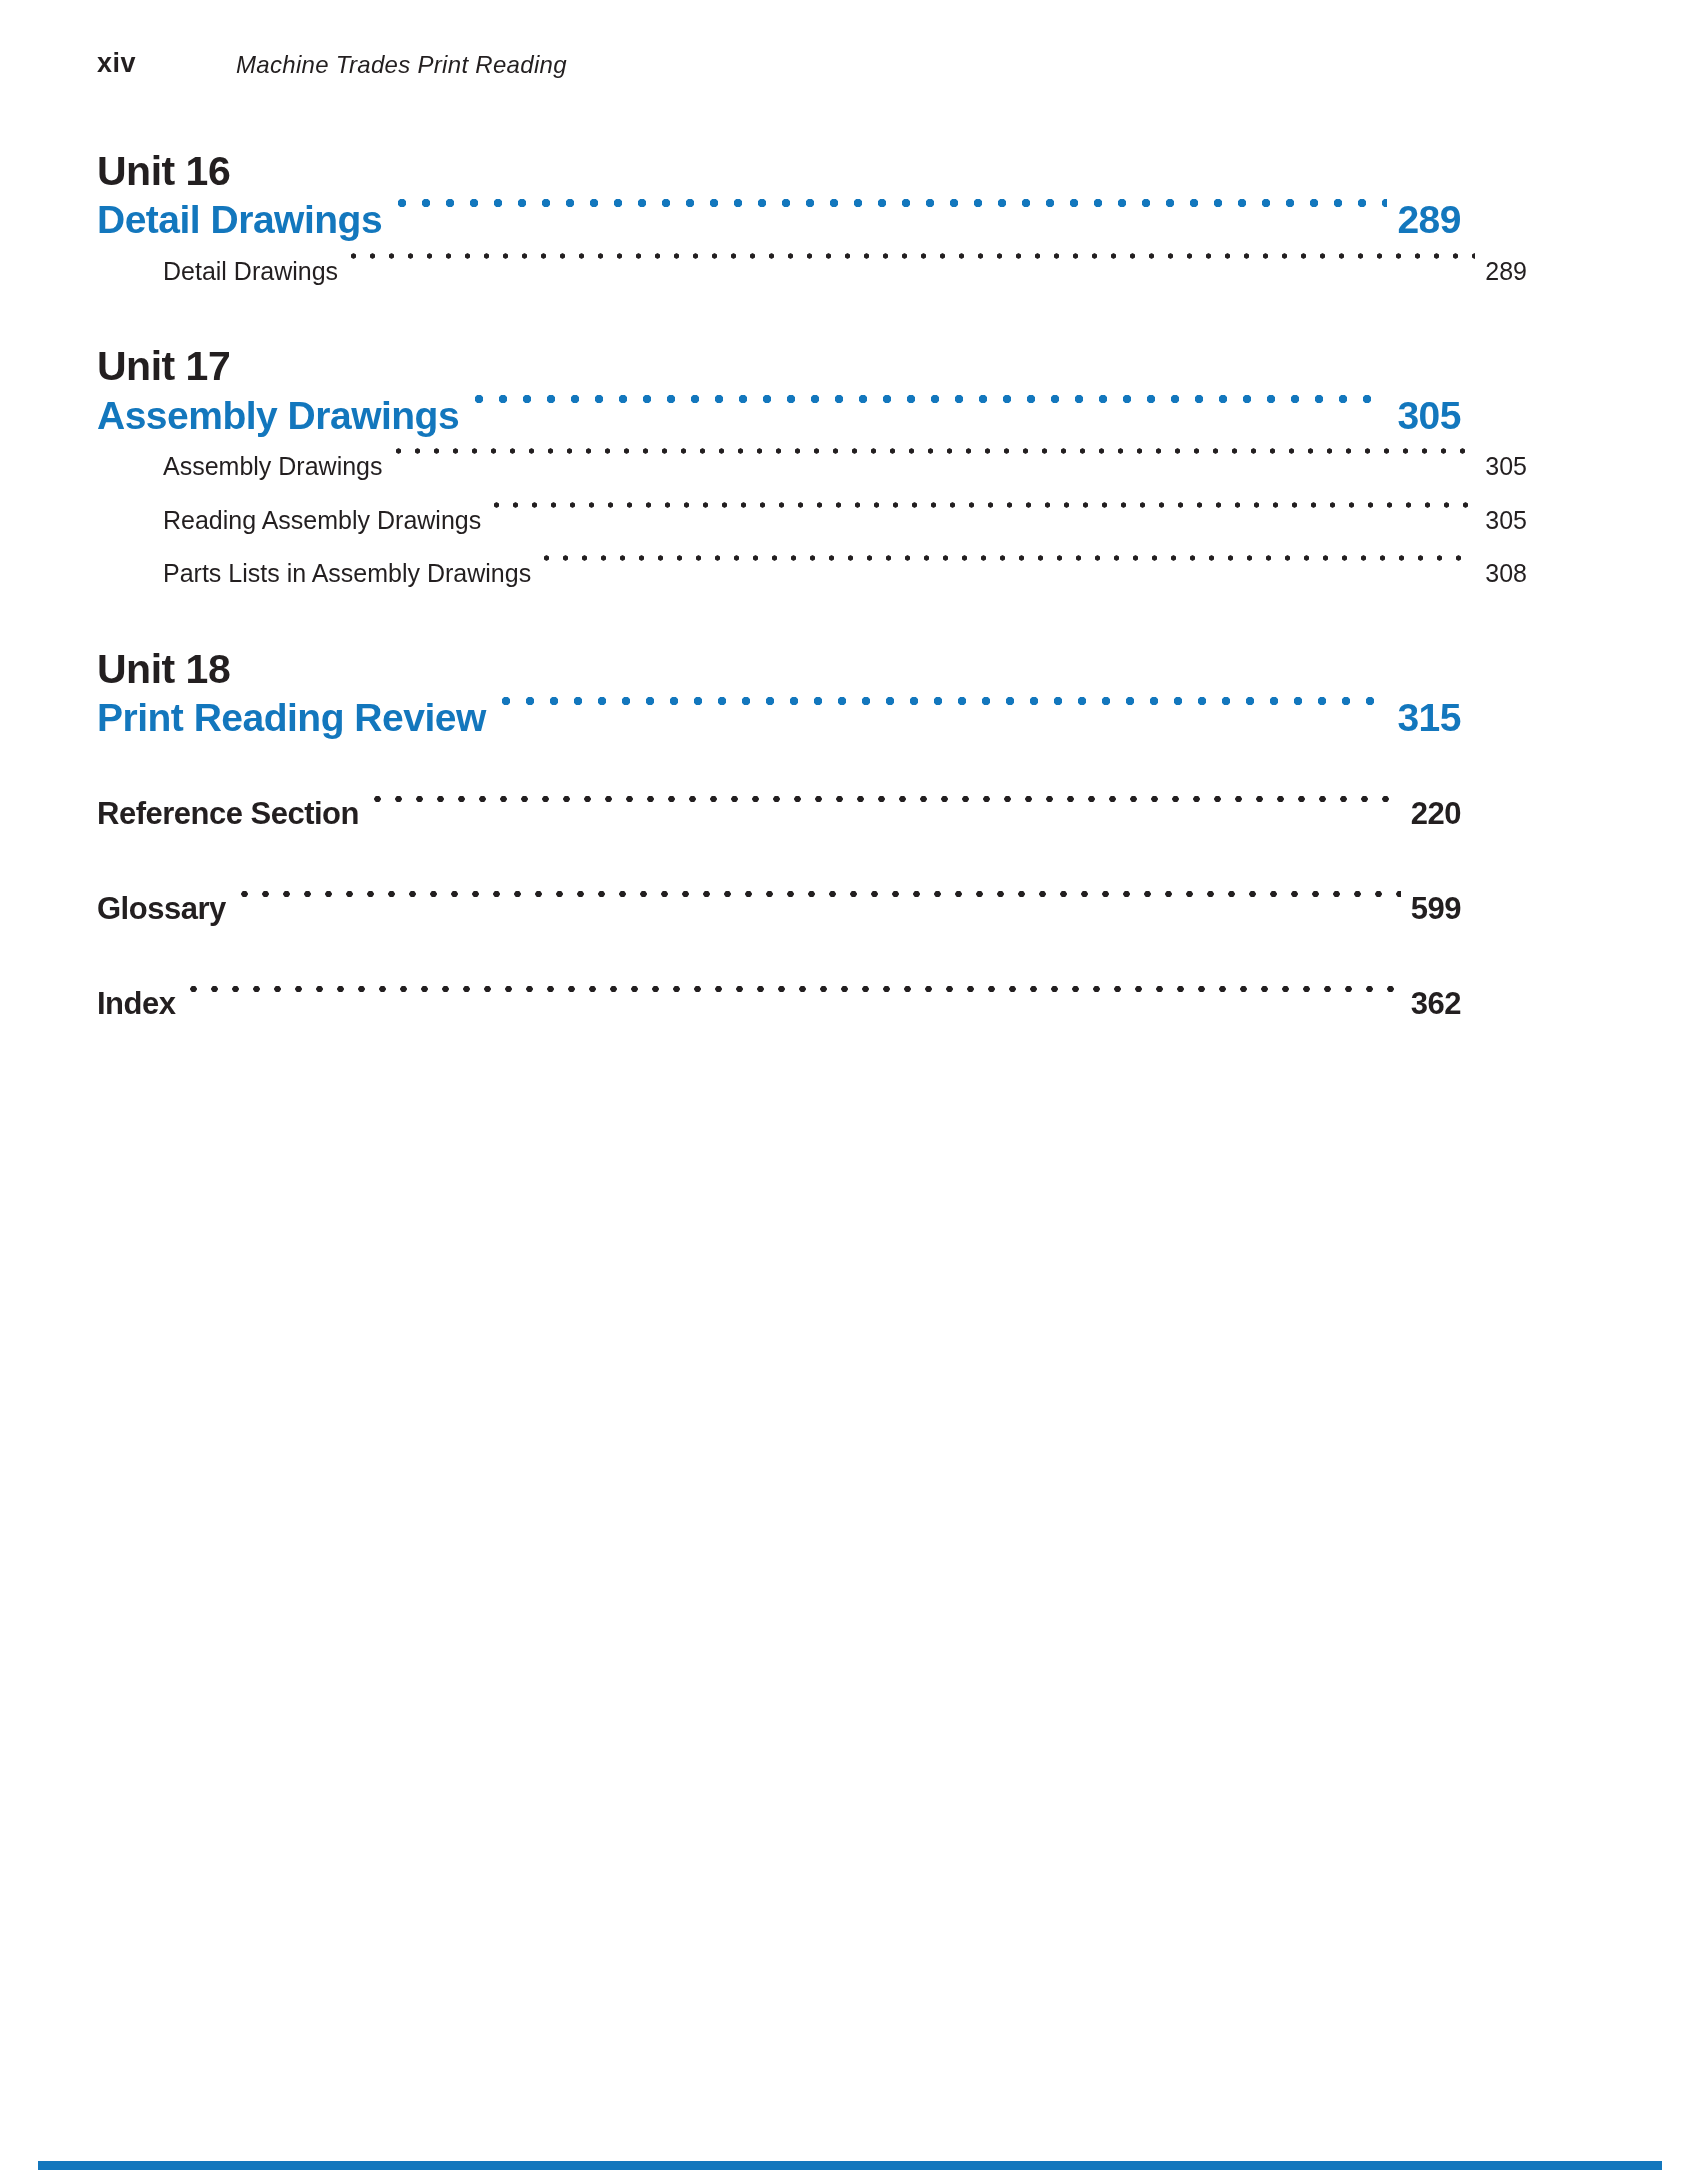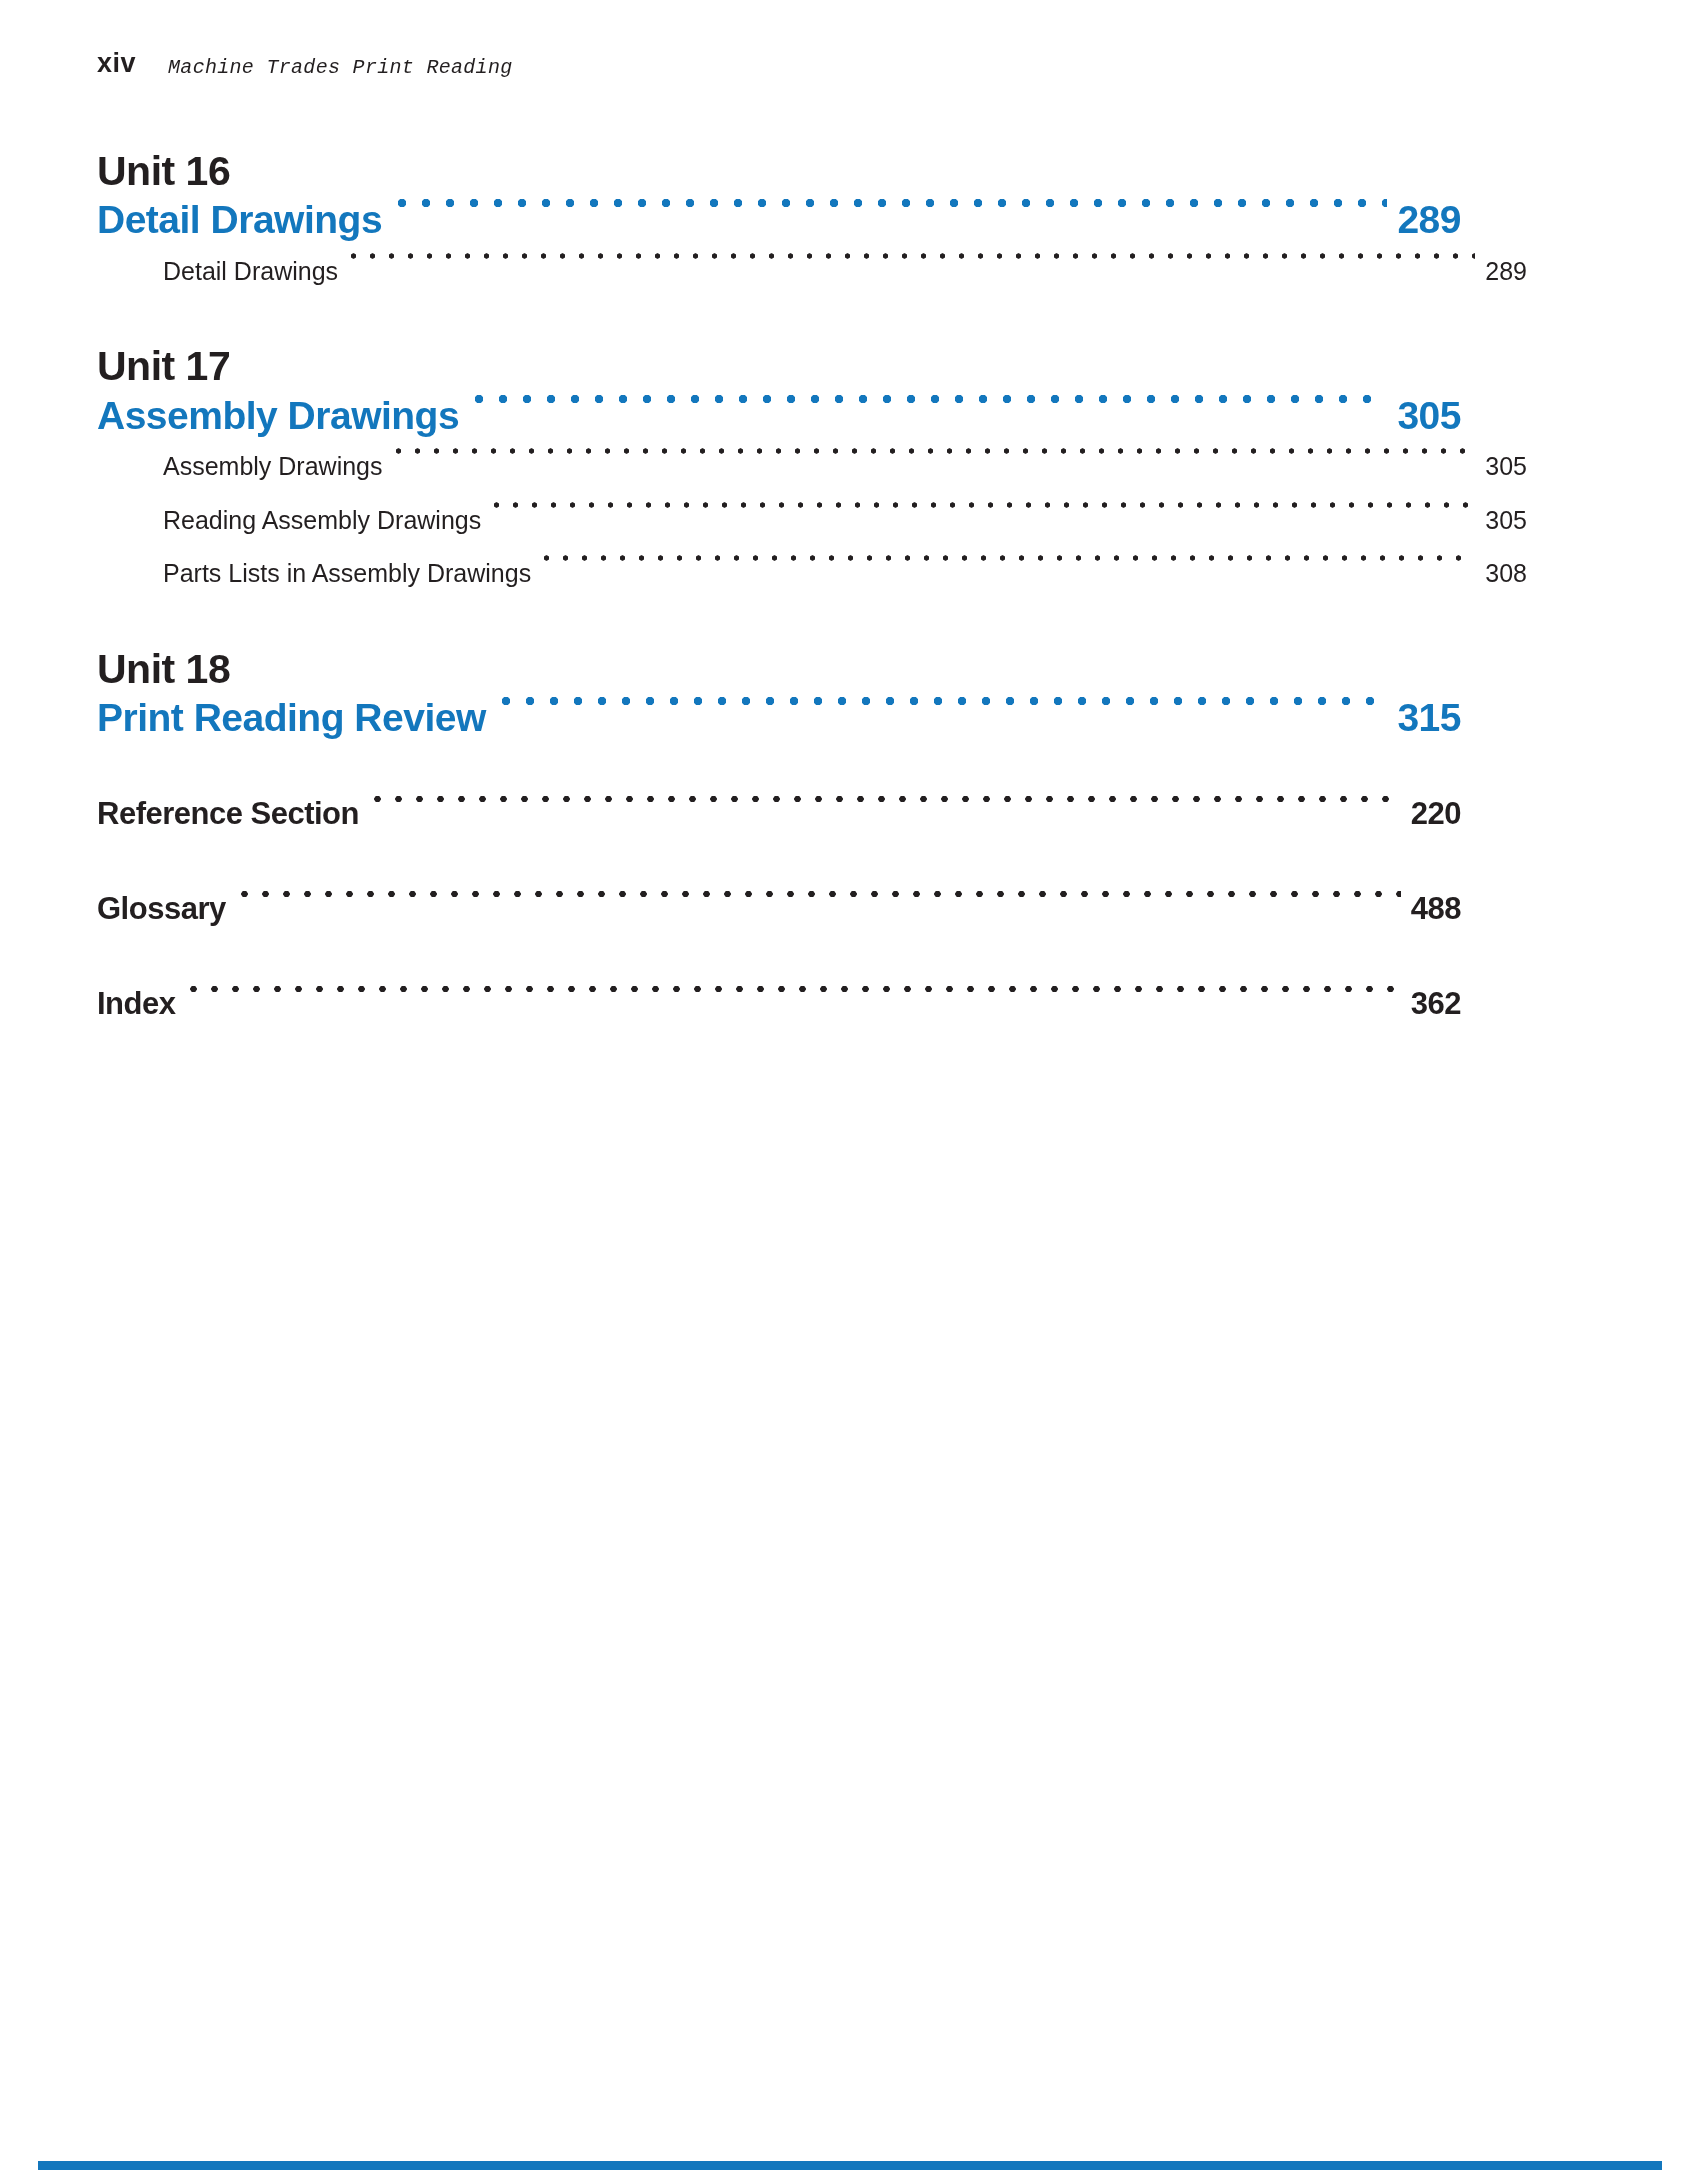--- a/index.html
+++ b/index.html
@@ -10,21 +10,21 @@
     font-family: "Liberation Sans", sans-serif;
     color: var(--ink);
   }
   .page {
     position: relative; width: 1699px; height: 2175px;
     padding: 48px 238px 0 97px;
   }
   
   .running-head { display: flex; align-items: flex-end; margin-bottom: 70px; }
   .folio { font-size: 27px; font-weight: bold; letter-spacing: 0.5px; }
-  .book-title { font-size: 20px; font-style: italic; margin-left: 32px; letter-spacing: 0.3px; font-family: Liberation Mono, monospace; }
+  .book-title { font-size: 24px; font-style: italic; margin-left: 100px; letter-spacing: 0.3px; }
 
   
   .row { display: flex; align-items: flex-start; width: 100%; }
   .leader { flex: 1 1 auto; background-repeat: repeat-x; }
 
   .unit-block { margin-bottom: 54px; }
   .unit-label {
     font-size: 41px; font-weight: bold; letter-spacing: -0.5px;
     line-height: 1.1; margin-bottom: 4px;
   }
@@ -124,21 +124,21 @@
 
   <div class="row section-row">
     <span class="section-title">Reference Section</span>
     <span class="leader leader-section"></span>
     <span class="section-page">220</span>
   </div>
 
   <div class="row section-row">
     <span class="section-title">Glossary</span>
     <span class="leader leader-section"></span>
-    <span class="section-page">488</span>
+    <span class="section-page">599</span>
   </div>
 
   <div class="row section-row">
     <span class="section-title">Index</span>
     <span class="leader leader-section"></span>
     <span class="section-page">362</span>
   </div>
 
   <div class="bottom-bar"></div>
 </div>

